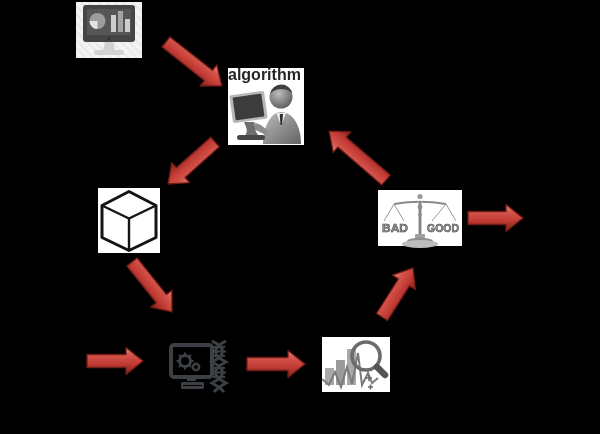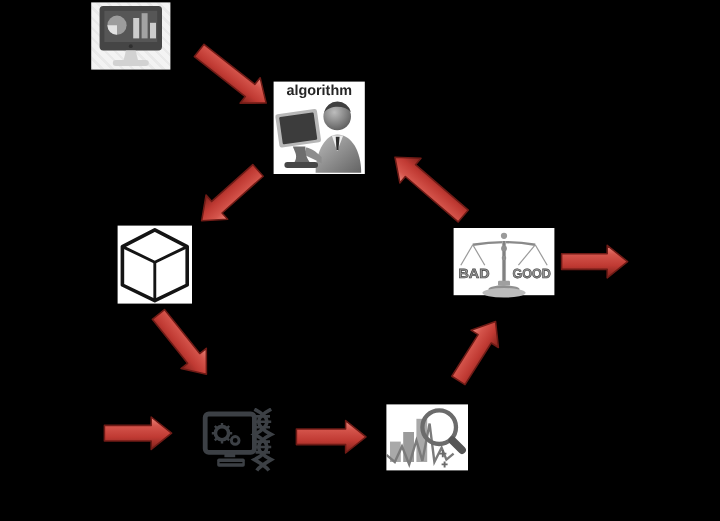--- a/index.html
+++ b/index.html
@@ -10,21 +10,21 @@
   .node{position:absolute;box-sizing:border-box;}
   .whitebox{background:#ffffff;}
   .node-dashboard{
     left:76px;top:2px;width:66px;height:56px;
     background:
       repeating-linear-gradient(45deg, rgba(0,0,0,0.04) 0 2px, rgba(0,0,0,0) 2px 6px),
       #f3f3f3;
   }
   .node-algorithm{left:228px;top:68px;width:76px;height:77px;}
   .node-algorithm .label{
-    display:block;text-align:center;font-size:12px;font-weight:bold;
+    display:block;text-align:left;font-size:16px;font-weight:bold;
     color:#252525;line-height:12px;padding-top:1px;letter-spacing:0px;
   }
   .node-cube{left:98px;top:188px;width:62px;height:65px;}
   .node-scale{left:378px;top:190px;width:84px;height:56px;}
   .node-analysis{left:322px;top:337px;width:68px;height:55px;}
   .node-simulation{left:168px;top:340px;width:62px;height:54px;background:transparent;}
   svg{display:block;}
   .arrow-layer{position:absolute;left:0;top:0;}
 </style>
 </head>

